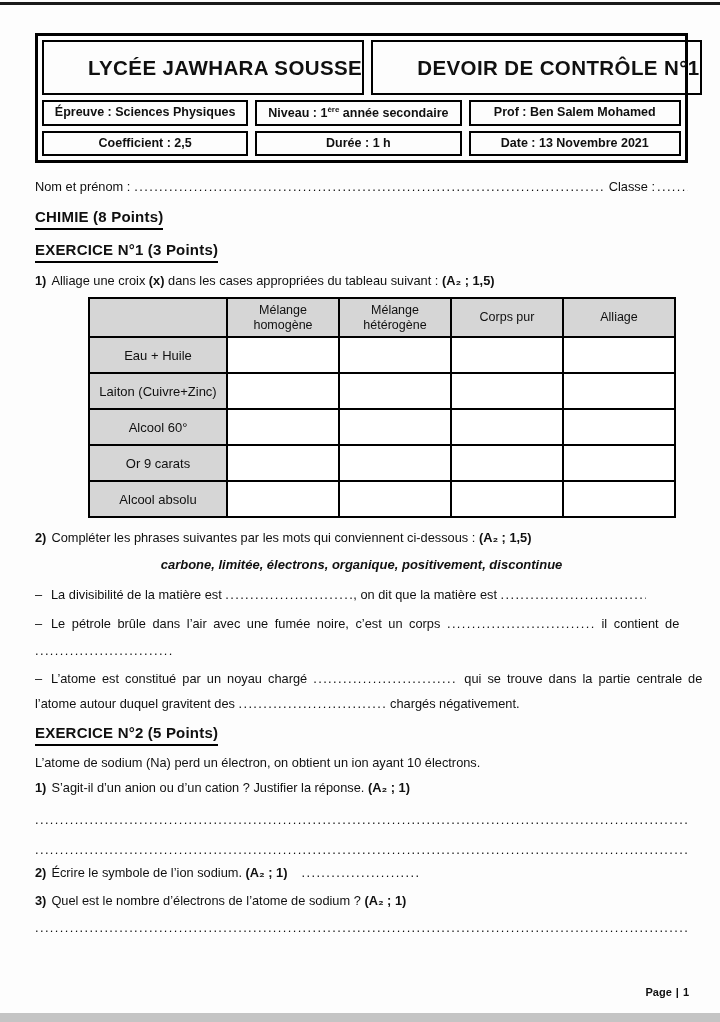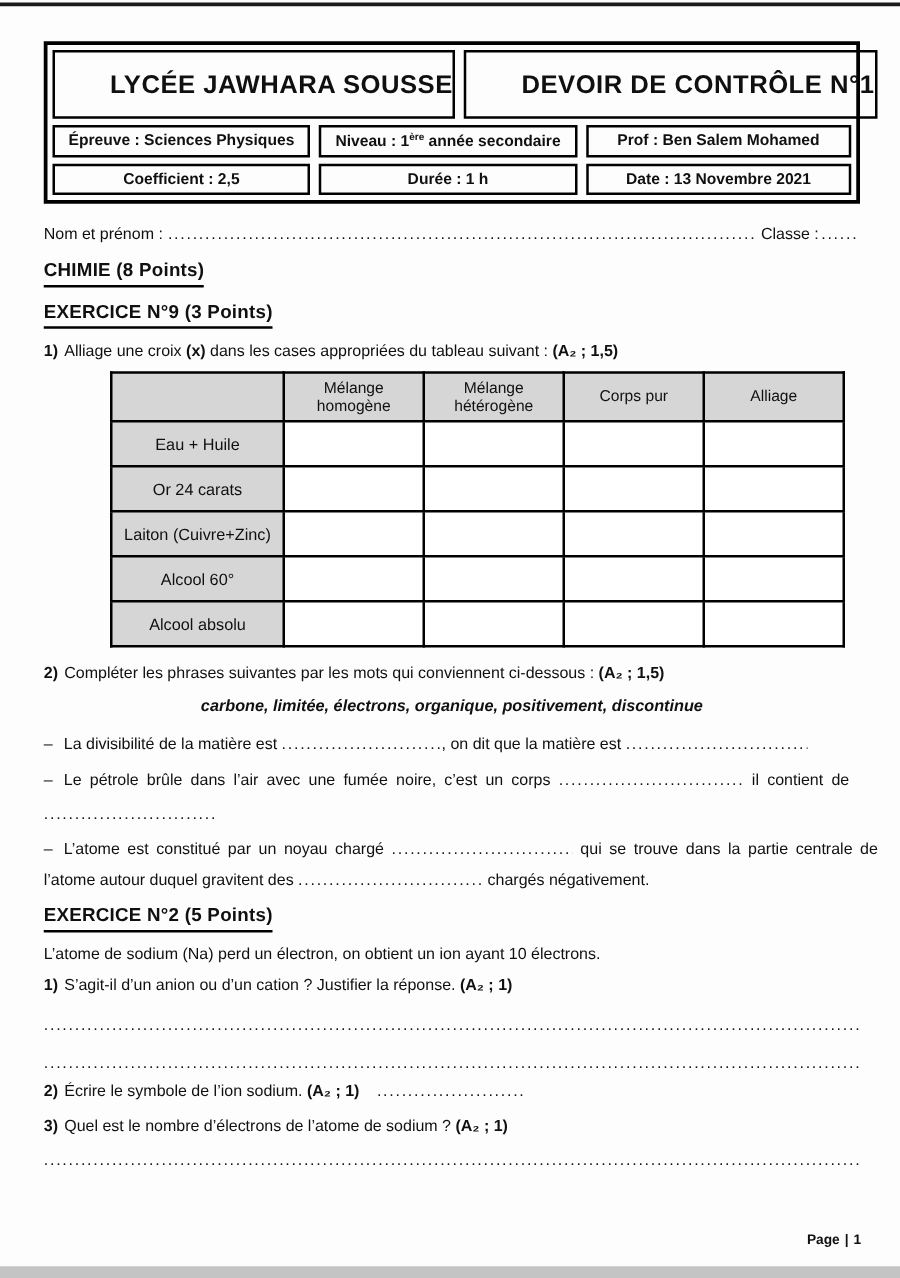--- a/index.html
+++ b/index.html
@@ -93,21 +93,21 @@
 
     <div class="line nom-line">
       <span>Nom et prénom :</span>
       <span class="dots dots-fill">................................................................................................................................................................................................................</span>
       <span class="classe-label">Classe :</span>
       <span class="dots dots-inline" style="width:68px;">................................................................................................................................................................................................................</span>
     </div>
 
     <div class="sec-title"><span class="u">CHIMIE (8 Points)</span></div>
 
-    <div class="sec-title"><span class="u">EXERCICE N°9 (3 Points)</span></div>
+    <div class="sec-title"><span class="u">EXERCICE N°1 (3 Points)</span></div>
 
     <div class="line" style="margin-top:8px;">
       <span class="qnum">1)</span><span>Alliage une croix </span><span class="bold">(x)</span><span> dans les cases appropriées du tableau suivant : </span><span class="bold">(A₂ ; 1,5)</span>
     </div>
 
     <table class="grid">
       <tbody>
           <tr>
         <th class="corner"></th>
         <th class="hcell">Mélange homogène</th>
@@ -116,35 +116,35 @@
         <th class="hcell">Alliage</th>
       </tr>
       <tr>
         <th class="rowlabel">Eau + Huile</th>
         <td class="blank"></td>
             <td class="blank"></td>
             <td class="blank"></td>
             <td class="blank"></td>
       </tr>
       <tr>
-        <th class="rowlabel">Or 24 carats</th>
-        <td class="blank"></td>
-            <td class="blank"></td>
-            <td class="blank"></td>
-            <td class="blank"></td>
-      </tr>
-      <tr>
         <th class="rowlabel">Laiton (Cuivre+Zinc)</th>
         <td class="blank"></td>
             <td class="blank"></td>
             <td class="blank"></td>
             <td class="blank"></td>
       </tr>
       <tr>
         <th class="rowlabel">Alcool 60°</th>
+        <td class="blank"></td>
+            <td class="blank"></td>
+            <td class="blank"></td>
+            <td class="blank"></td>
+      </tr>
+      <tr>
+        <th class="rowlabel">Or 9 carats</th>
         <td class="blank"></td>
             <td class="blank"></td>
             <td class="blank"></td>
             <td class="blank"></td>
       </tr>
       <tr>
         <th class="rowlabel">Alcool absolu</th>
         <td class="blank"></td>
             <td class="blank"></td>
             <td class="blank"></td>

